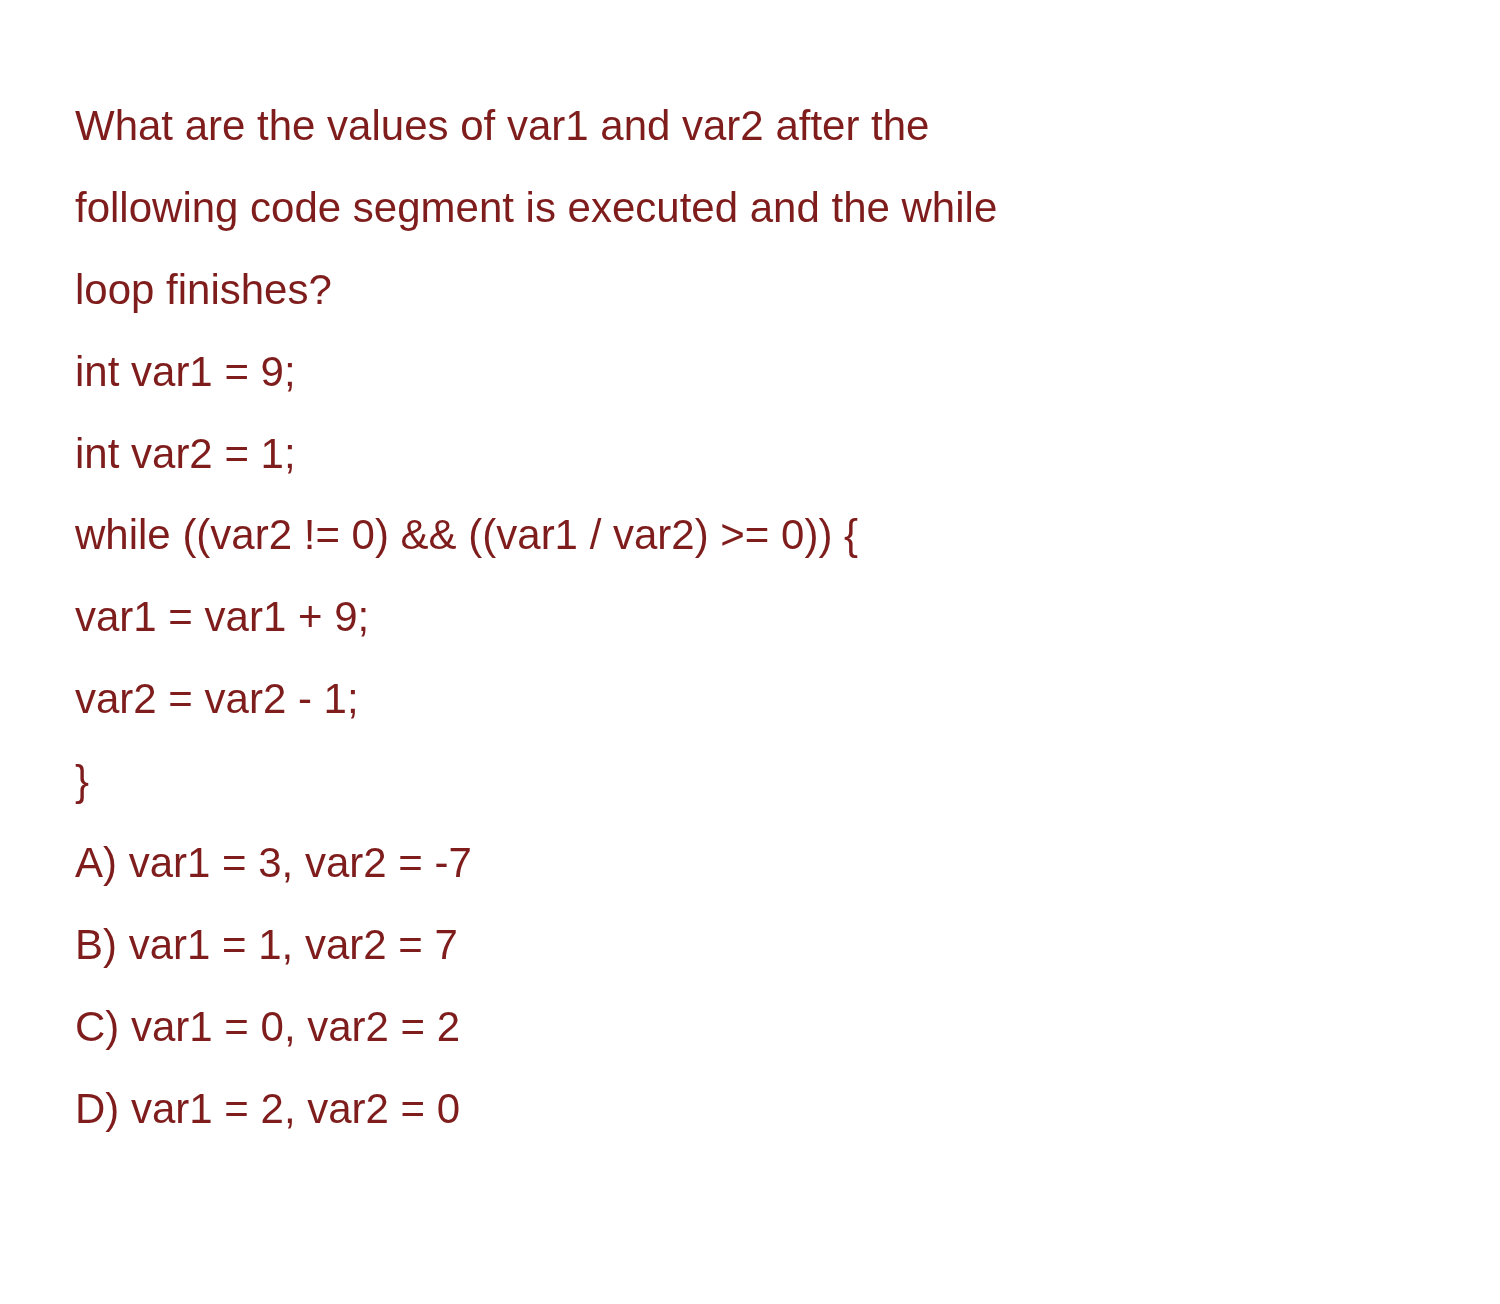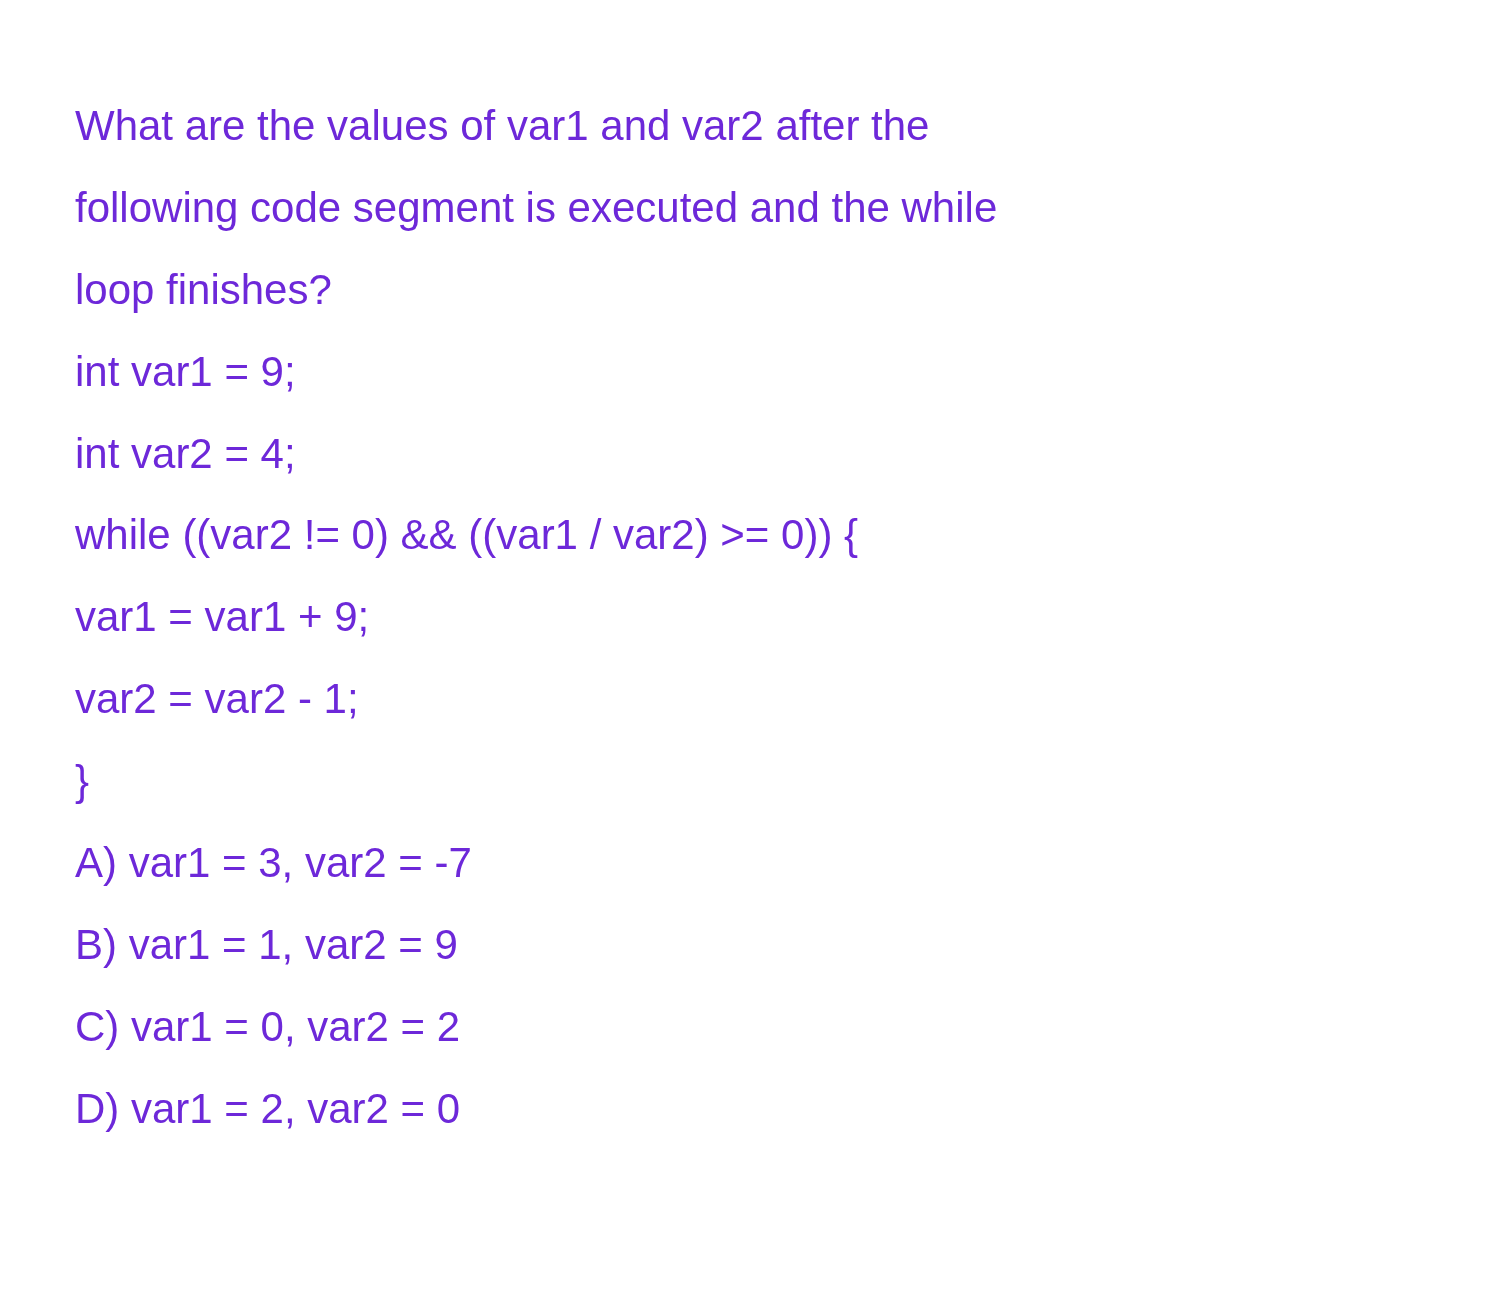--- a/index.html
+++ b/index.html
@@ -10,32 +10,32 @@
     body {
       width: 1500px;
       height: 1304px;
       background: #ffffff;
       font-family: Arial, Helvetica, sans-serif;
       padding: 85px 75px;
     }
     .line {
       font-size: 42px;
       line-height: 1.95;
-      color: #6d28d9;
+      color: #7f1d1d;
       white-space: pre-wrap;
     }
   </style>
 </head>
 <body>
 
 <div class="line">What are the values of var1 and var2 after the</div>
 <div class="line">following code segment is executed and the while</div>
 <div class="line">loop finishes?</div>
 <div class="line">int var1 = 9;</div>
-<div class="line">int var2 = 4;</div>
+<div class="line">int var2 = 1;</div>
 <div class="line">while ((var2 != 0) &amp;&amp; ((var1 / var2) &gt;= 0)) {</div>
 <div class="line">var1 = var1 + 9;</div>
 <div class="line">var2 = var2 - 1;</div>
 <div class="line">}</div>
 <div class="line">A) var1 = 3, var2 = -7</div>
-<div class="line">B) var1 = 1, var2 = 9</div>
+<div class="line">B) var1 = 1, var2 = 7</div>
 <div class="line">C) var1 = 0, var2 = 2</div>
 <div class="line">D) var1 = 2, var2 = 0</div>
 
 </body></html>

